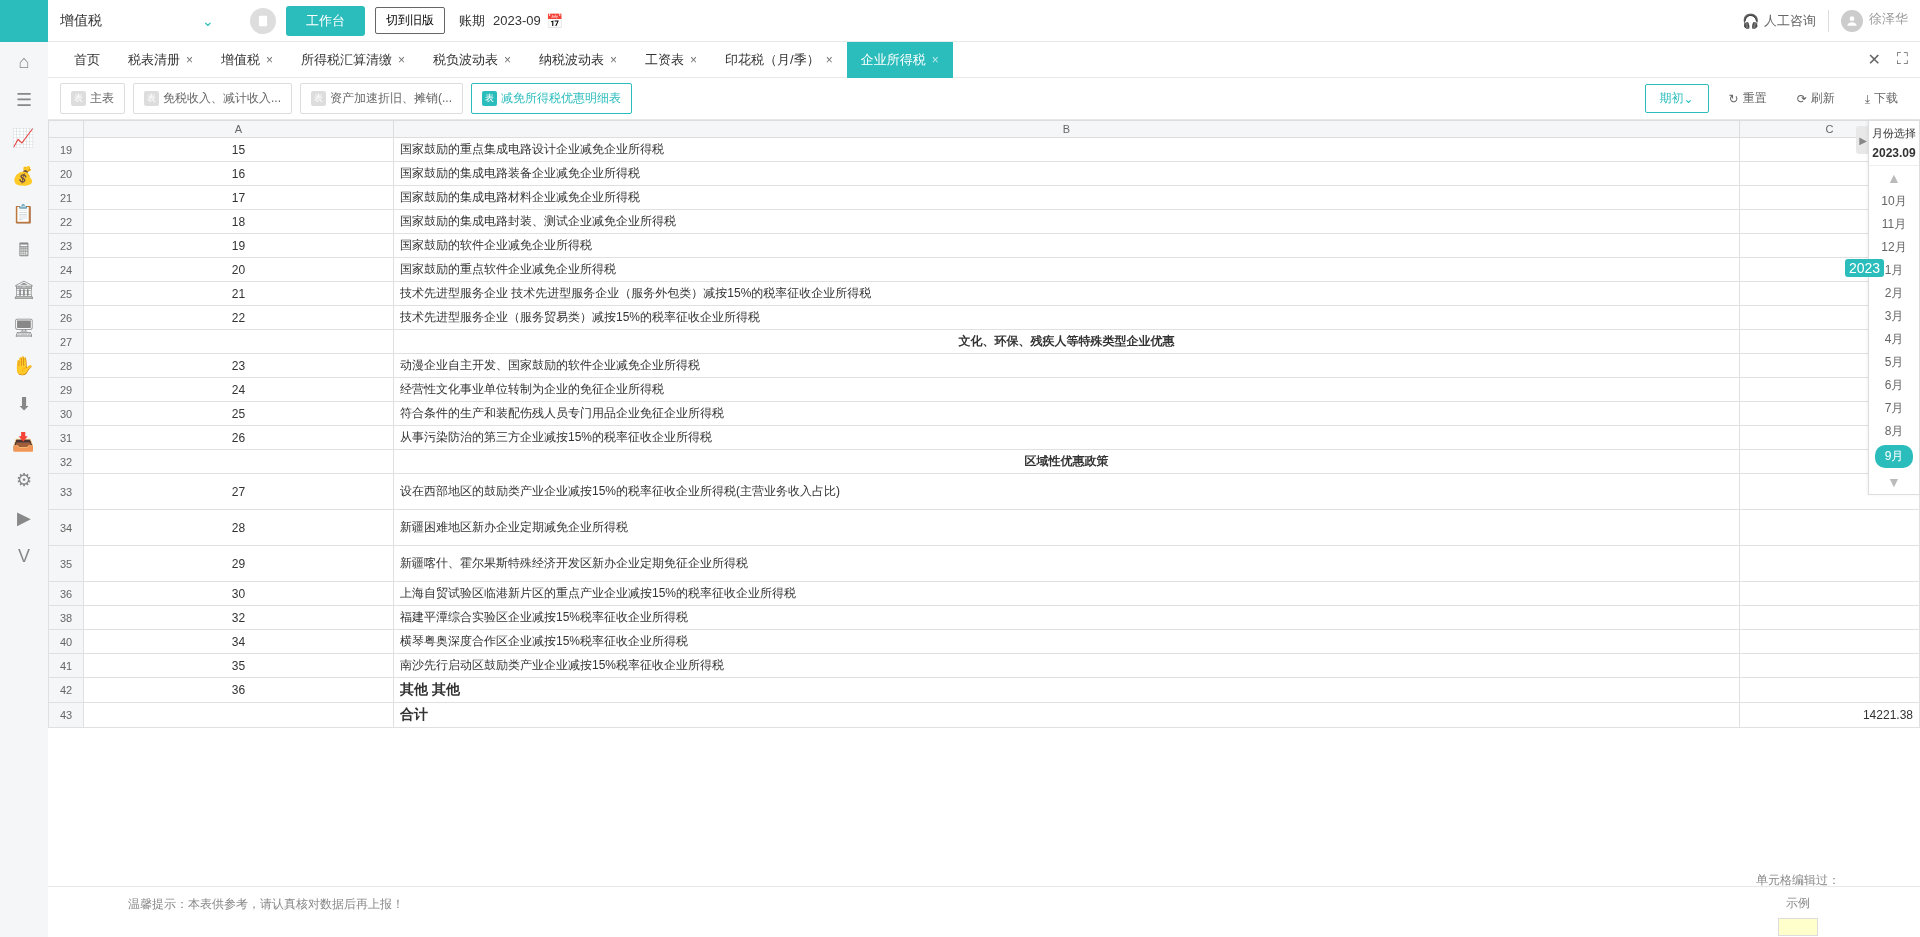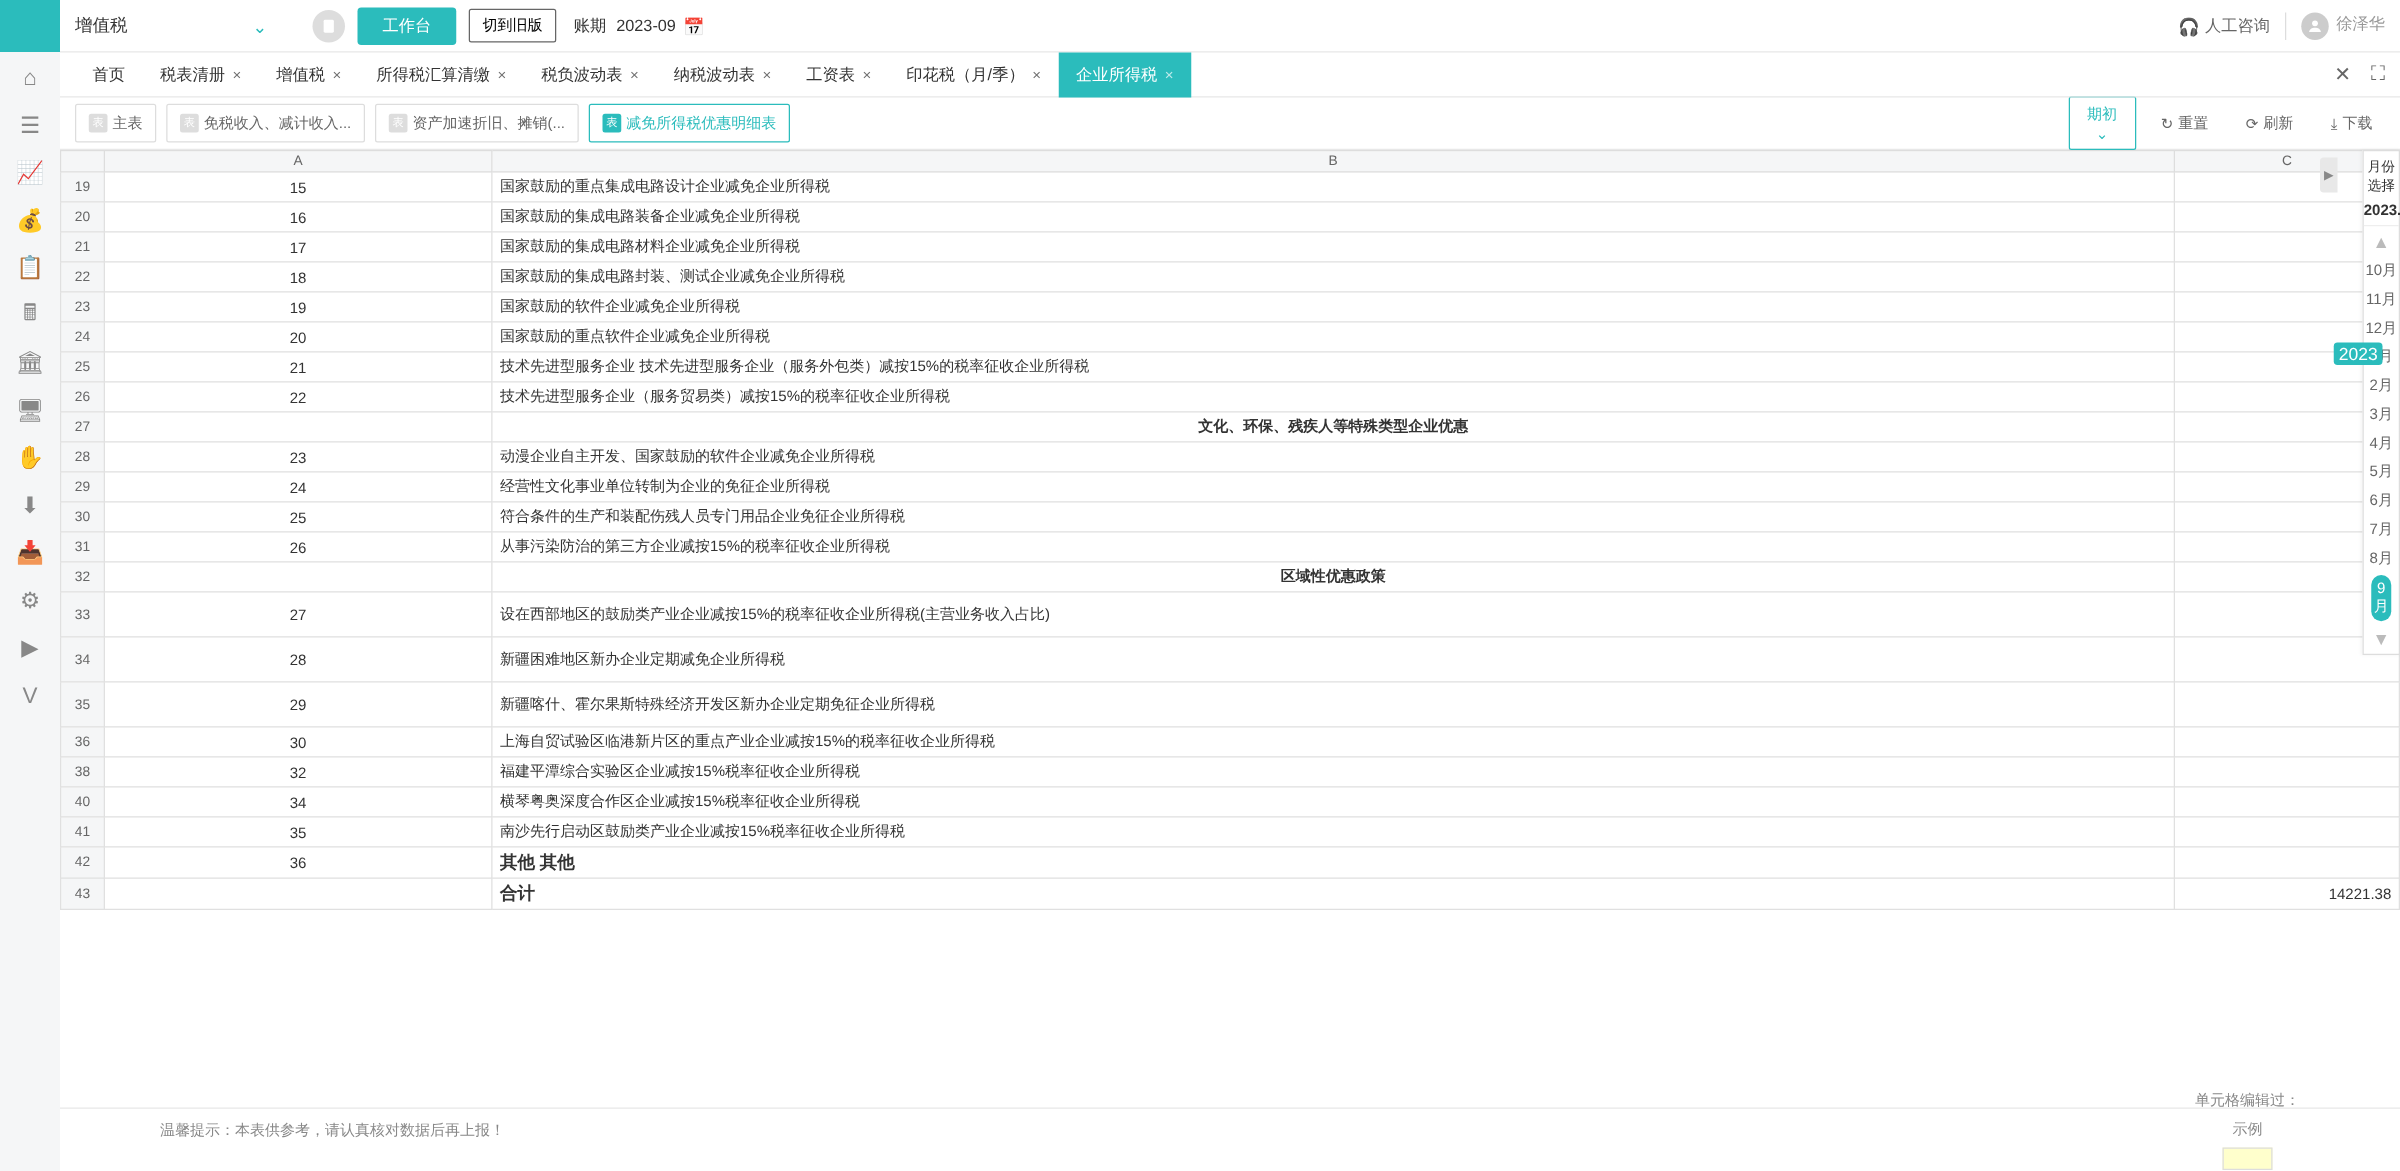--- a/index.html
+++ b/index.html
@@ -35,39 +35,39 @@
 .tab-bar-right { position: absolute; right: 8px; display: flex; gap: 8px; }
 .tab-bar-right span { cursor: pointer; font-size: 16px; color: #666; padding: 4px; }
 
 .sub-tab-bar { height: 42px; display: flex; align-items: center; padding: 0 12px; gap: 8px; border-bottom: 1px solid #e8e8e8; }
 .sub-tab { border: 1px solid #ddd; padding: 6px 10px; font-size: 12px; color: #666; cursor: pointer; display: flex; align-items: center; gap: 4px; border-radius: 2px; background: #fff; }
 .sub-tab .sub-icon { background: #ddd; color: #fff; font-size: 9px; padding: 1px 3px; border-radius: 2px; }
 .sub-tab.active { border-color: #2bbcbc; color: #2bbcbc; }
 .sub-tab.active .sub-icon { background: #2bbcbc; }
 .sub-tab-right { margin-left: auto; display: flex; align-items: center; gap: 10px; }
 .action-btn { display: flex; align-items: center; gap: 4px; font-size: 12px; color: #666; cursor: pointer; padding: 5px 10px; }
-.period-init-btn { border: 1px solid #2bbcbc; color: #2bbcbc; padding: 5px 14px; border-radius: 2px; display: flex; align-items: center; gap: 0; flex-direction: column; }
+.period-init-btn { border: 1px solid #2bbcbc; color: #2bbcbc; padding: 5px 14px; border-radius: 2px; display: flex; align-items: center; gap: 0; }
 
 .sheet-container { position: relative; height: calc(100vh - 42px - 36px - 42px - 35px); overflow: hidden; }
 .sheet-scroll { overflow: auto; height: 100%; }
 .sheet { width: 100%; border-collapse: collapse; font-size: 12px; }
 .sheet th { background: #f5f6f7; border: 1px solid #ddd; font-weight: normal; color: #666; padding: 2px; text-align: center; font-size: 11px; }
 .sheet td { border: 1px solid #e0e0e0; padding: 3px 6px; height: 20px; }
 .row-header { background: #f5f6f7; text-align: center; color: #666; width: 35px; font-size: 11px; }
 .col-a { width: 310px; text-align: center; }
 .col-c { width: 180px; text-align: right; }
 .corner-cell { width: 35px; background: #f5f6f7; }
 .section-header { text-align: center; font-weight: bold; }
 .bold-row { font-weight: bold; font-size: 14px; }
 .tall-row td { height: 36px; }
 
 .scroll-indicator-v { position: absolute; right: 2px; top: 0; width: 10px; height: 100%; background: transparent; }
 .scroll-indicator-v::after { content: ''; position: absolute; right: 1px; top: 26%; width: 8px; height: 120px; background: #bbb; border-radius: 4px; }
 
-.right-panel { position: fixed; right: 0; top: 120px; width: 30px; background: #fff; border: 1px solid #ddd; font-size: 12px; text-align: center; box-shadow: -1px 0 3px rgba(0,0,0,0.05); }
+.right-panel { position: fixed; right: 0; top: 120px; width: 52px; background: #fff; border: 1px solid #ddd; font-size: 12px; text-align: center; box-shadow: -1px 0 3px rgba(0,0,0,0.05); }
 .right-panel-header { padding: 5px 2px; font-size: 11px; color: #333; }
 .right-panel-date { font-weight: bold; font-size: 12px; padding-bottom: 5px; border-bottom: 1px solid #eee; }
 .right-panel-arrow { color: #bbb; padding: 4px 0; cursor: pointer; font-size: 14px; }
 .month-item { padding: 3px 0; color: #666; cursor: pointer; font-size: 12px; }
 .month-item.active { background: #2bbcbc; color: #fff; border-radius: 10px; margin: 2px 6px; }
 .year-badge { background: #2bbcbc; color: #fff; font-size: 14px; padding: 1px 4px; border-radius: 3px; position: absolute; left: -24px; }
 .month-wrap { position: relative; }
 .collapse-tab { position: fixed; right: 50px; top: 126px; width: 14px; height: 28px; background: #e8e8e8; border-radius: 3px 0 0 3px; display: flex; align-items: center; justify-content: center; cursor: pointer; color: #888; font-size: 10px; }
 
 .footer-bar { position: fixed; bottom: 16px; left: 48px; right: 0; height: 35px; background: #fff; border-top: 1px solid #e8e8e8; display: flex; align-items: center; padding: 0 80px 0 80px; font-size: 12px; color: #888; }

